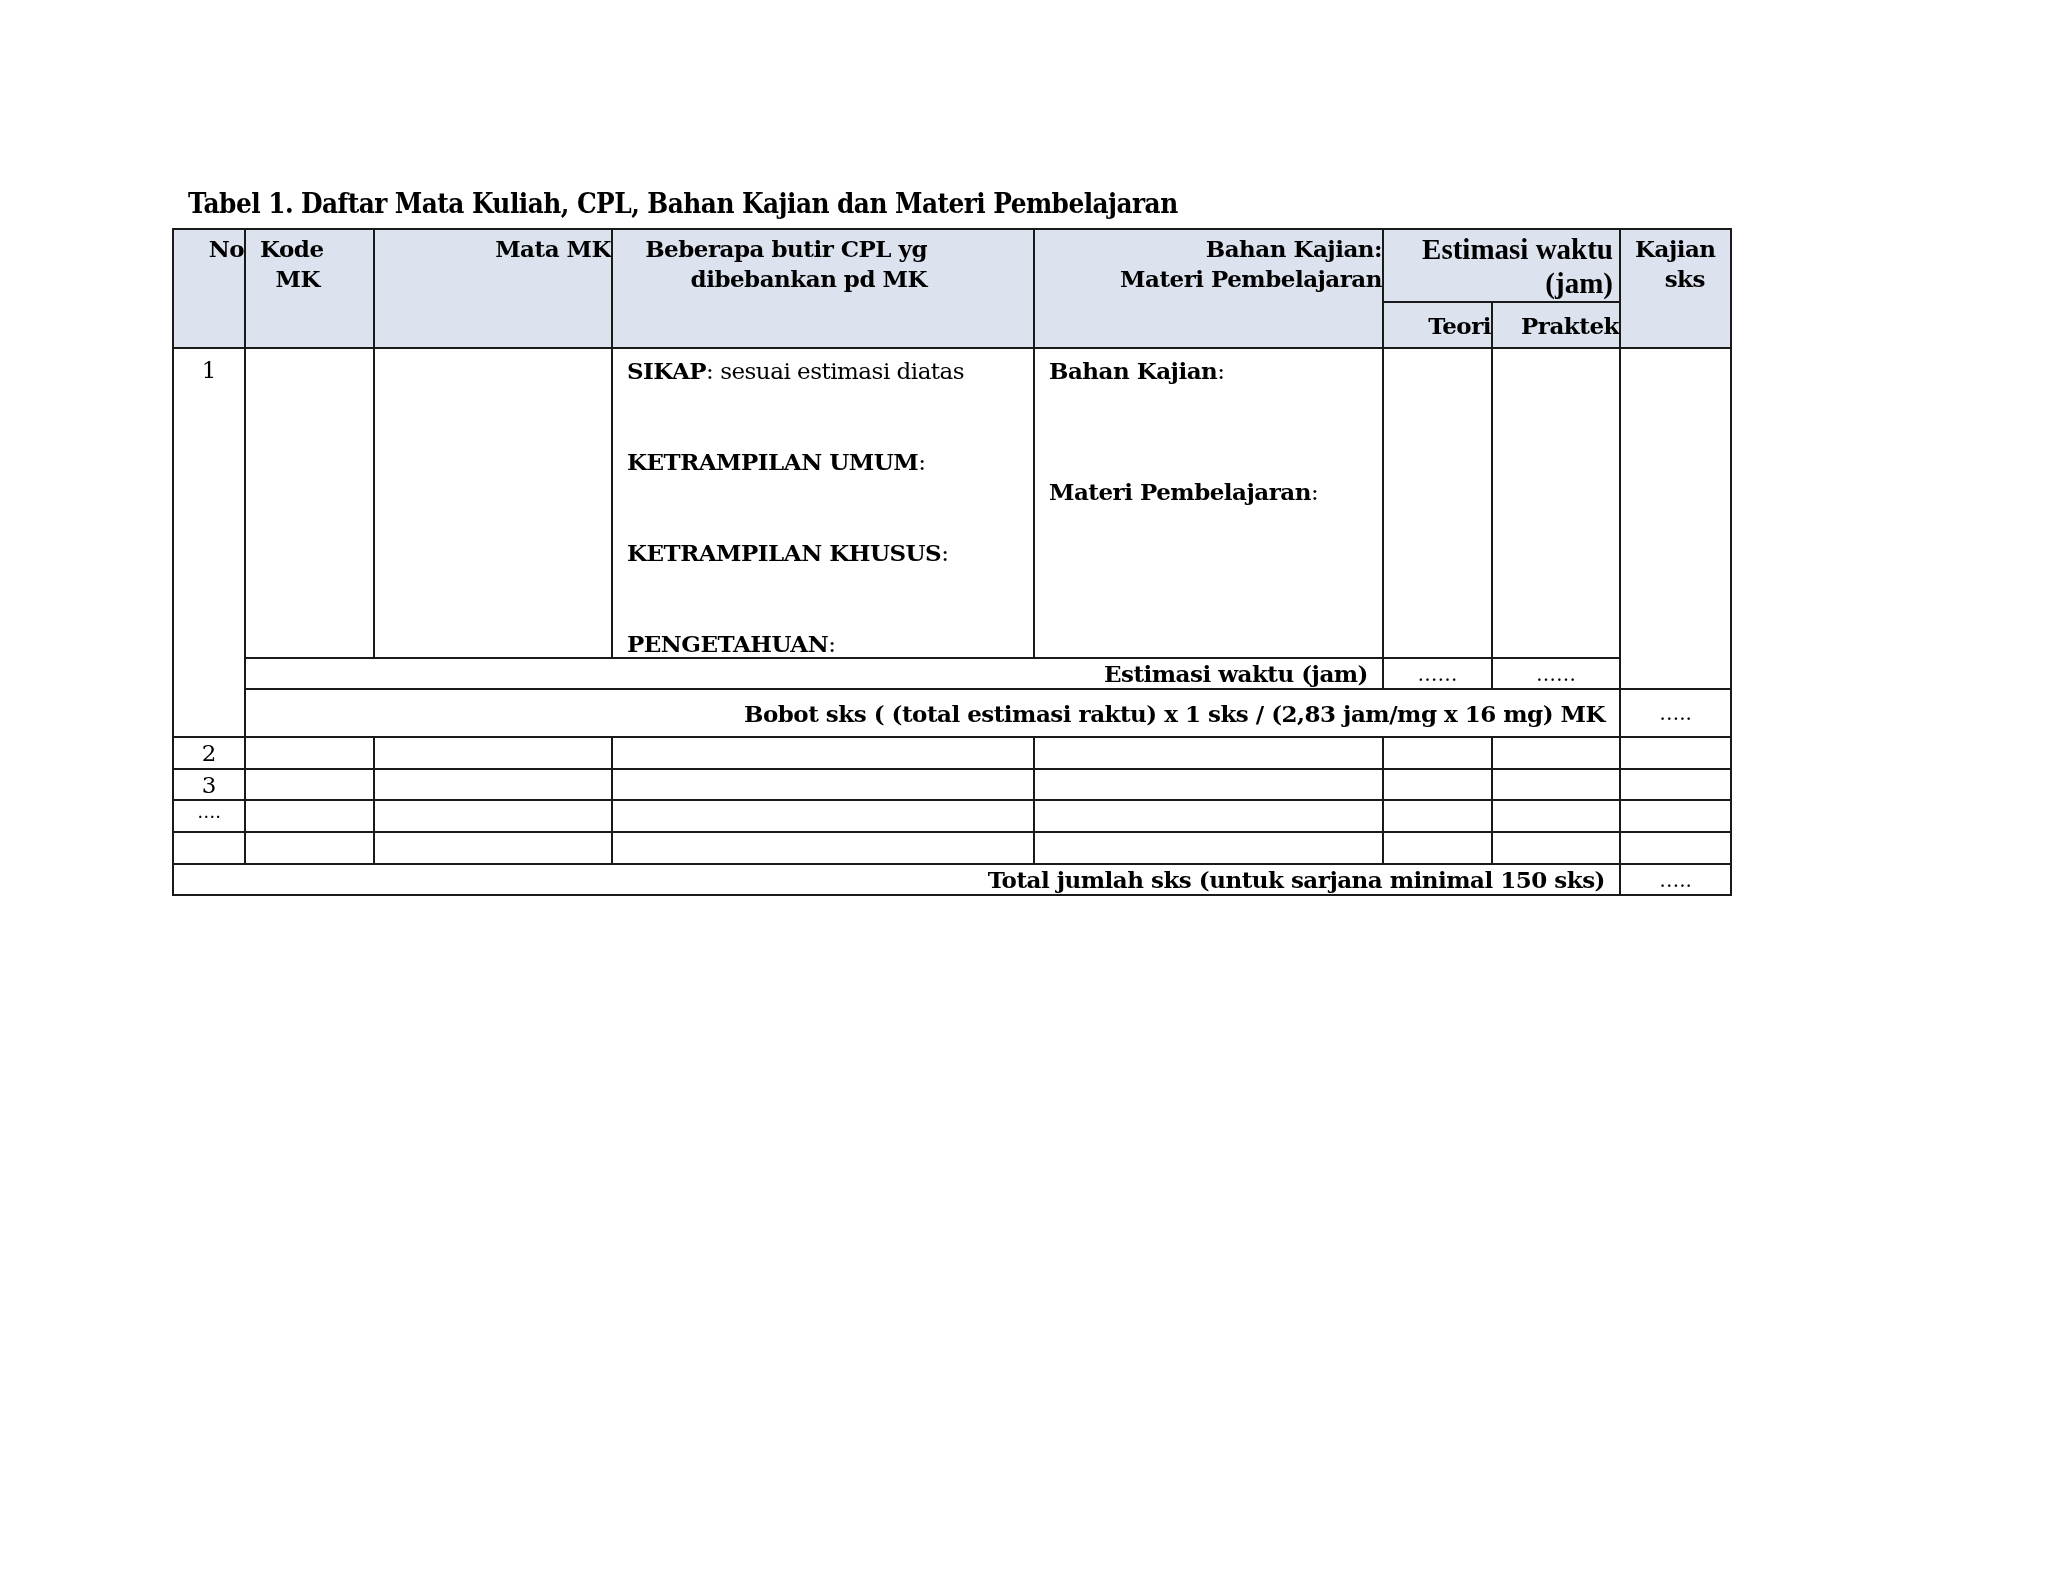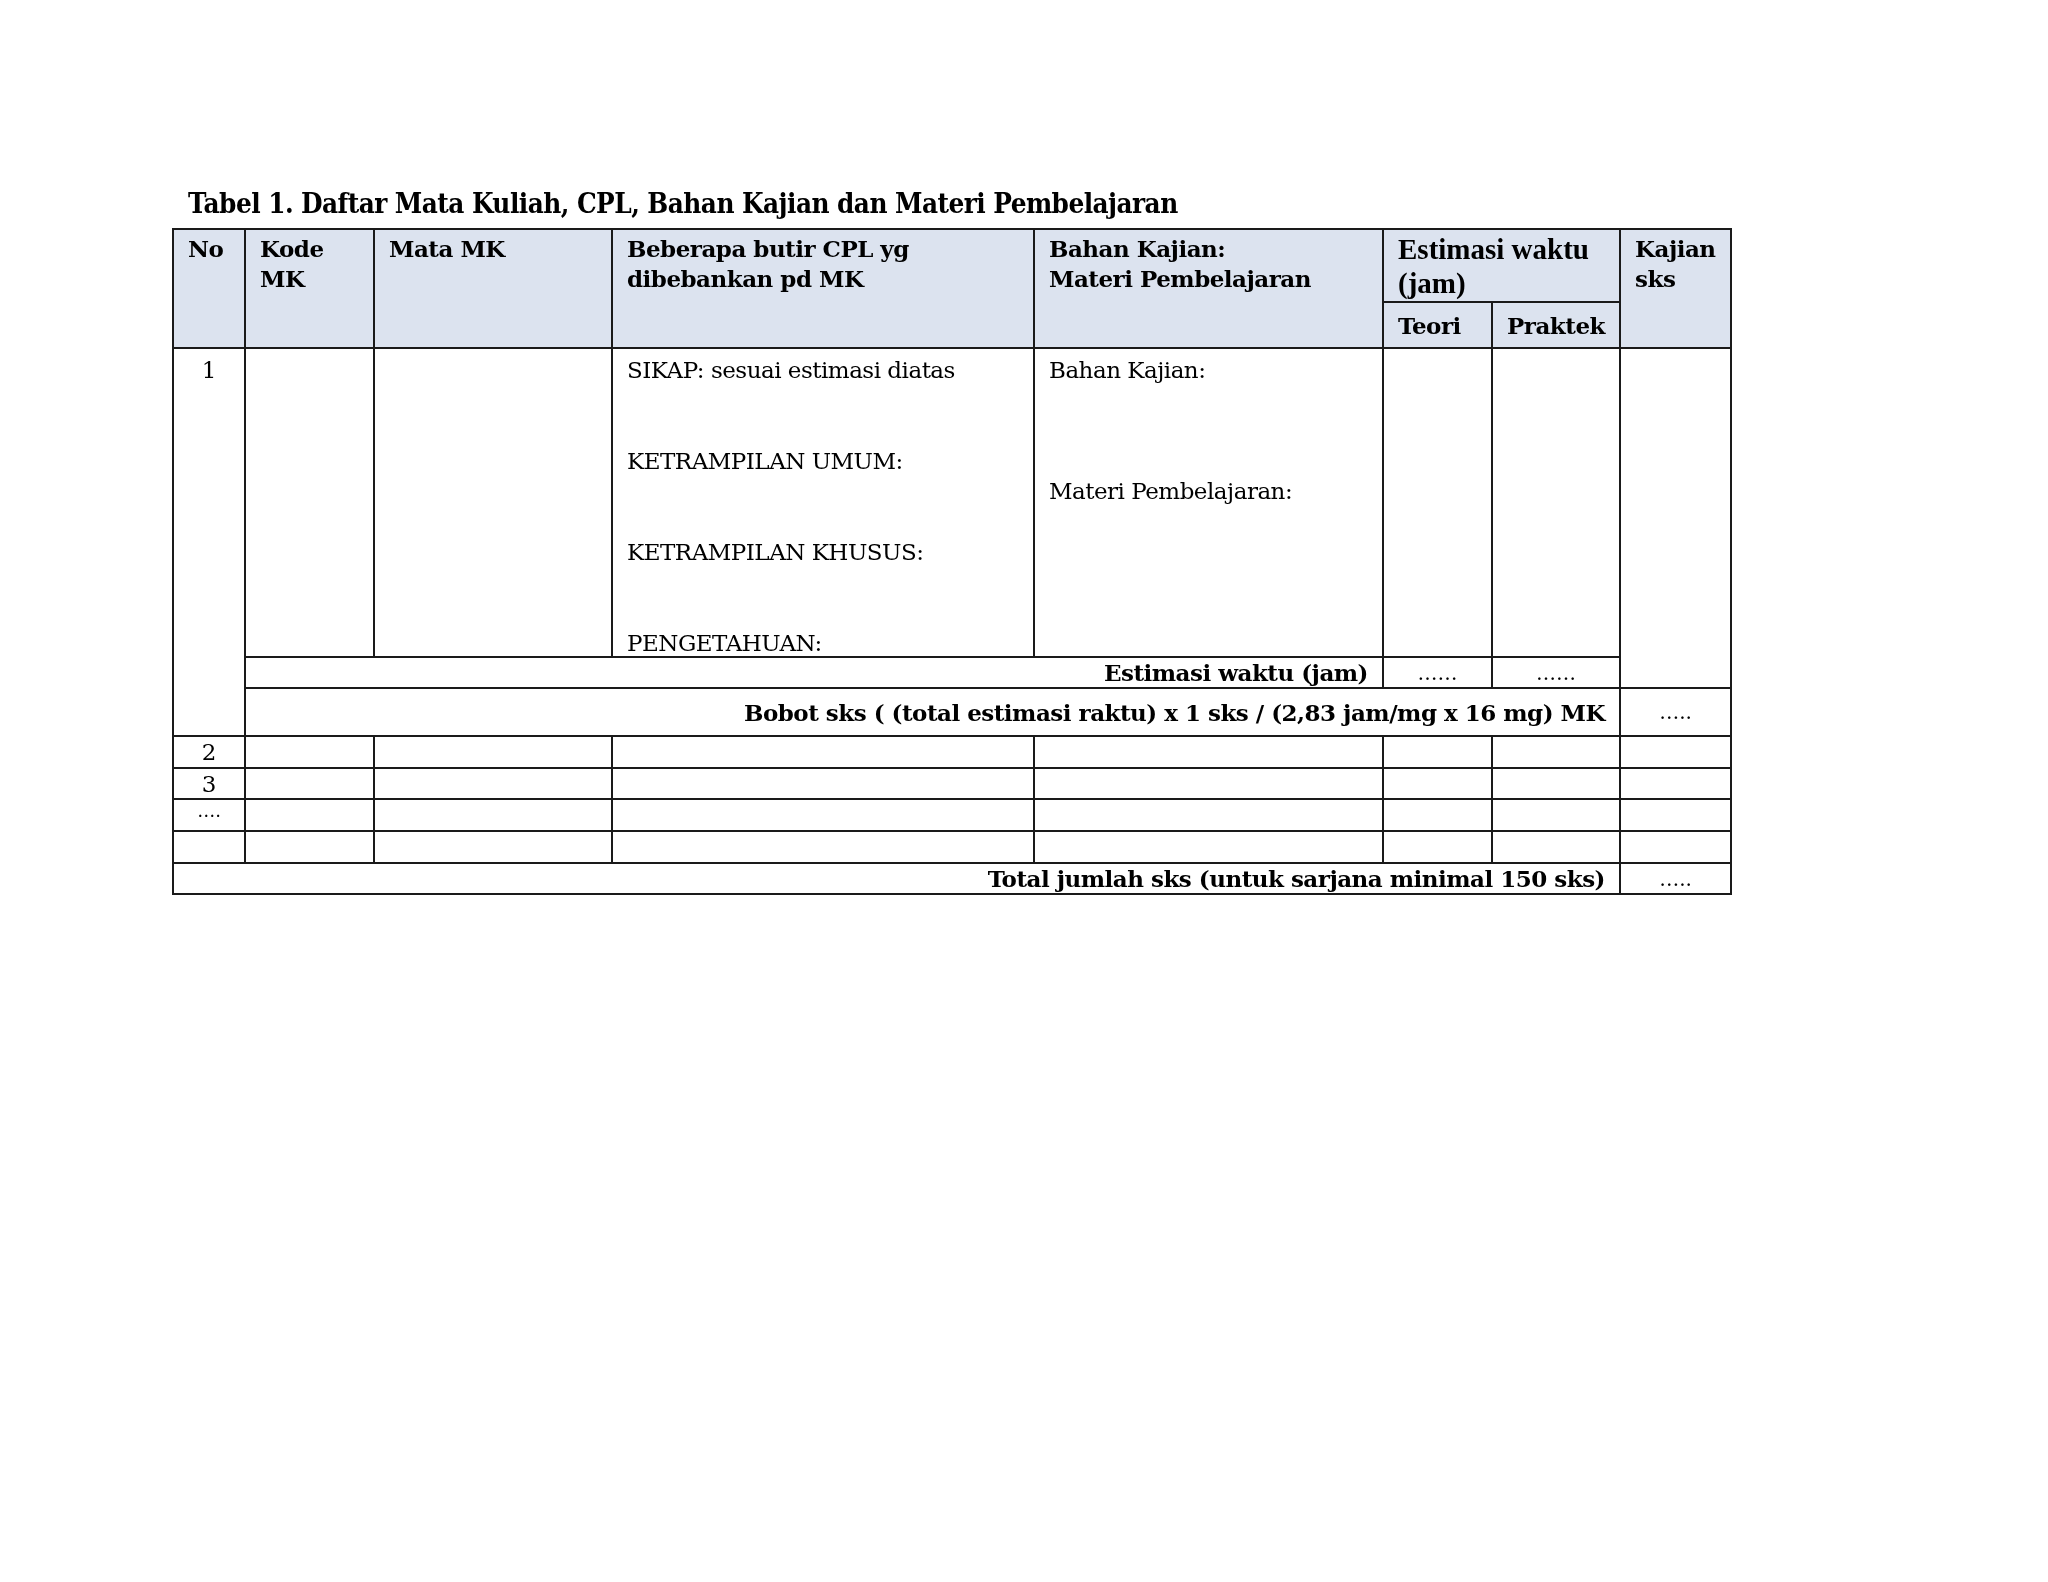--- a/index.html
+++ b/index.html
@@ -6,29 +6,29 @@
   body { width: 2048px; height: 1582px; position: relative; overflow: hidden;
          font-family: "Liberation Serif", "DejaVu Serif", serif; color: #000; }
   .title { position: absolute; left: 188px; top: 188px; font-size: 27px; font-weight: bold;
            font-family: "DejaVu Serif", serif; letter-spacing: -0.6px; white-space: nowrap;
            transform: scaleX(0.92); transform-origin: left top; }
   table.main { position: absolute; left: 172px; top: 228px; border-collapse: collapse;
                table-layout: fixed; width: 1558px; }
   table.main td { border: 2px solid #1a1a1a; padding: 0; vertical-align: top; font-size: 23px;
                   font-family: "DejaVu Serif", serif; }
   .hdr { background: #dce3ef; font-weight: bold; }
-  .hdr .txt { padding: 4px 0 0 14px; line-height: 30px; letter-spacing: -0.5px; }
+  .hdr .txt { padding: 4px 0 0 14px; line-height: 30px; letter-spacing: -0.5px; text-align: right; }
   .est-hdr { font-family: "Liberation Serif", serif !important; font-size: 29px !important; }
   .est-hdr .txt { line-height: 34px; padding-top: 2px; letter-spacing: 0; }
   .sub .txt { padding: 8px 0 0 14px; letter-spacing: -0.5px; }
   .nocell { text-align: center; }
   .nocell .txt { padding-top: 8px; font-weight: normal; }
   .cpl { padding: 8px 0 0 14px !important; }
   .cpl .item { height: 91px; letter-spacing: -0.5px; white-space: nowrap; }
-  .cpl .item b, .bk b { font-weight: normal; }
+  .cpl .item b, .bk b { font-weight: bold; }
   .cpl .rest { font-weight: normal; }
   .bk { padding: 8px 0 0 14px !important; letter-spacing: -0.5px; }
   .bk .item1 { height: 121px; }
   .right-txt { text-align: right; font-weight: bold; padding-right: 14px !important;
                vertical-align: middle !important; letter-spacing: -0.5px; white-space: nowrap; }
   .dots { text-align: center; vertical-align: middle !important; font-size: 20px !important; }
 </style>
 </head>
 <body>
 

